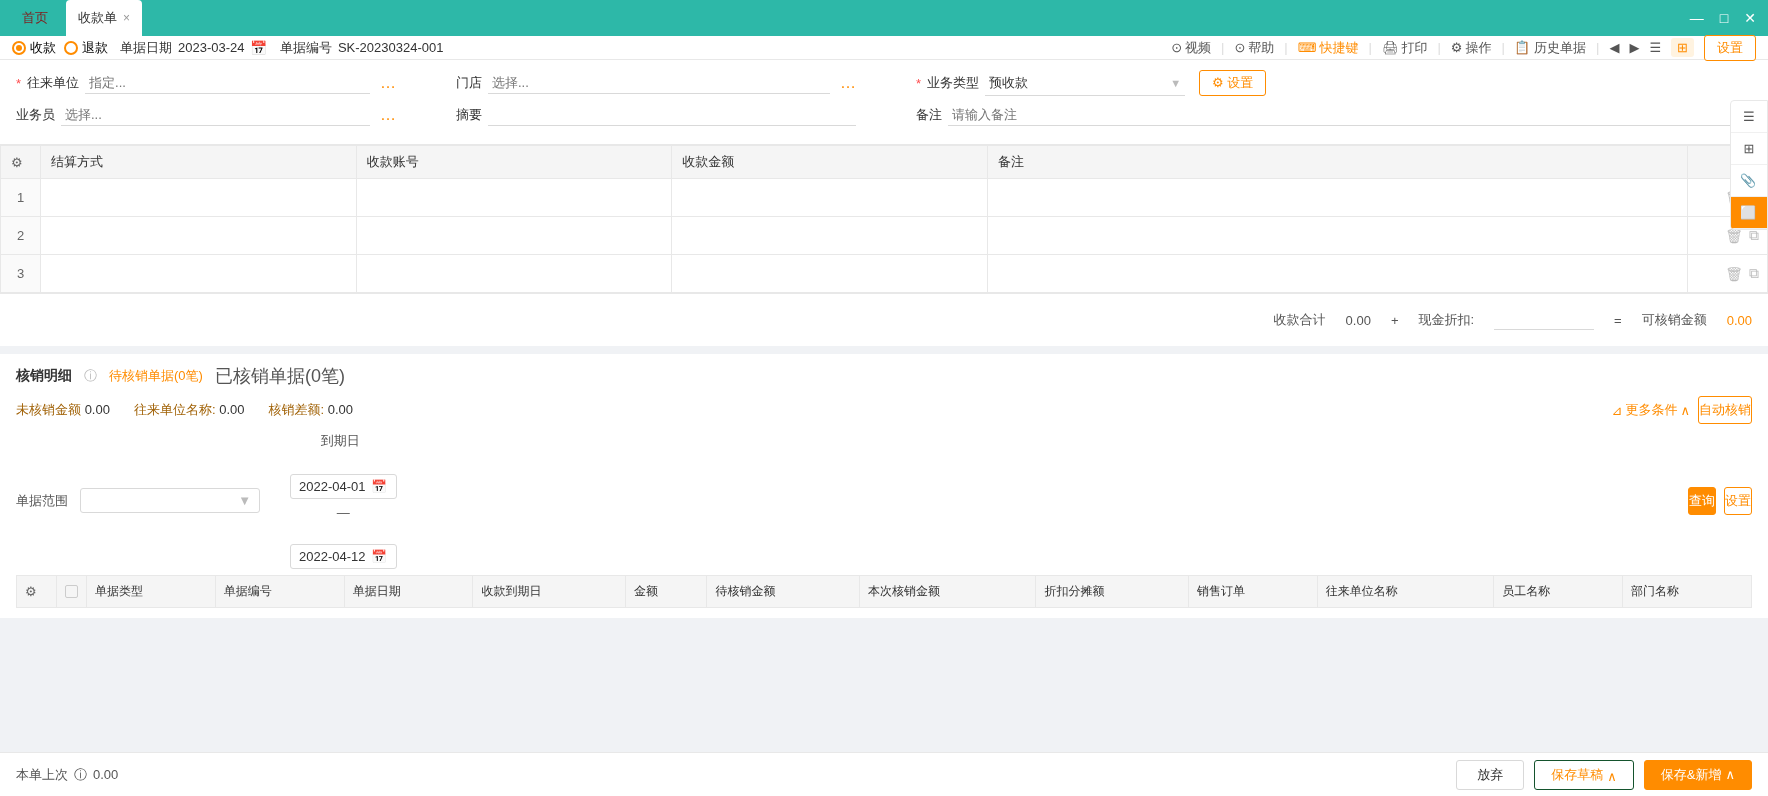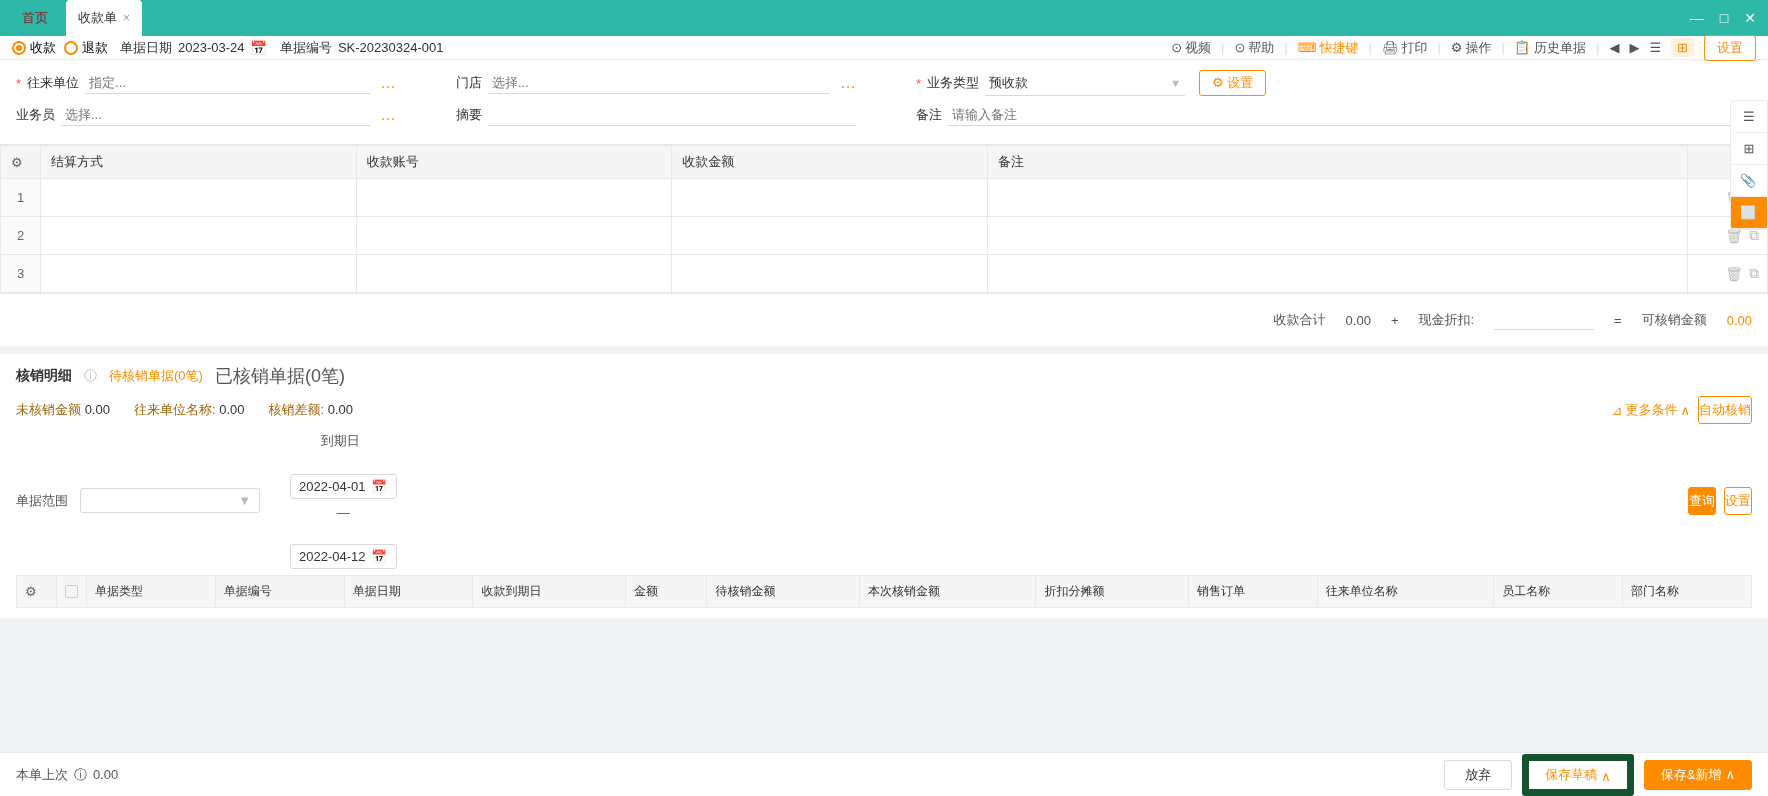--- a/index.html
+++ b/index.html
@@ -111,21 +111,21 @@
     .cb { width: 13px; height: 13px; border: 1px solid #ccc; border-radius: 2px; cursor: pointer; }
 
     
     .bottom-bar {
       position: fixed; bottom: 0; left: 0; right: 0; height: 44px; background: white; border-top: 1px solid #e8e8e8;
       display: flex; align-items: center; padding: 0 16px; gap: 10px;
     }
     .bottom-info { display: flex; align-items: center; gap: 6px; color: #555; }
     .bottom-right { margin-left: auto; display: flex; align-items: center; gap: 10px; }
     .btn-abandon { background: white; border: 1px solid #d9d9d9; color: #333; padding: 5px 20px; border-radius: 3px; cursor: pointer; }
-    .btn-draft { background: white; border: 7px solid #14532d; color: #ff8c00; padding: 5px 16px; border-radius: 3px; cursor: pointer; display: flex; align-items: flex-end; gap: 4px; }
+    .btn-draft { background: white; border: 1px solid #14532d; color: #ff8c00; padding: 5px 16px; border-radius: 3px; cursor: pointer; display: flex; align-items: flex-end; gap: 4px; }
     .btn-save { background: #ff8c00; border: 1px solid #ff8c00; color: white; padding: 5px 16px; border-radius: 3px; cursor: pointer; display: flex; align-items: center; gap: 4px; }
 
     
     .right-panel {
       position: fixed; right: 0; top: 100px; display: flex; flex-direction: column; background: white; border: 1px solid #e8e8e8; border-radius: 4px 0 0 4px; overflow: hidden;
     }
     .right-panel-item { padding: 8px 10px; cursor: pointer; color: #555; border-bottom: 1px solid #f0f0f0; display: flex; align-items: center; justify-content: center; }
     .right-panel-item.active { background: #ff8c00; color: white; }
 
     .required-star { color: #ff4d4f; }

